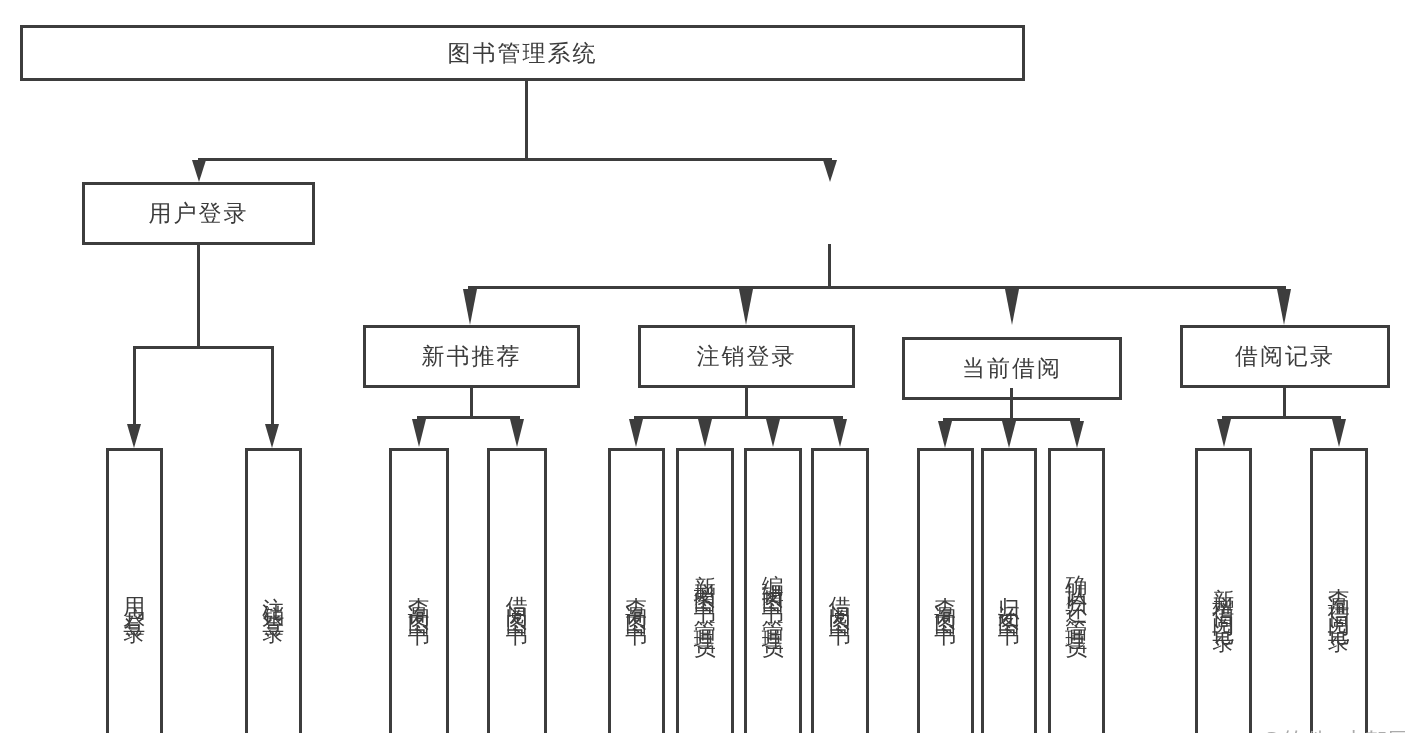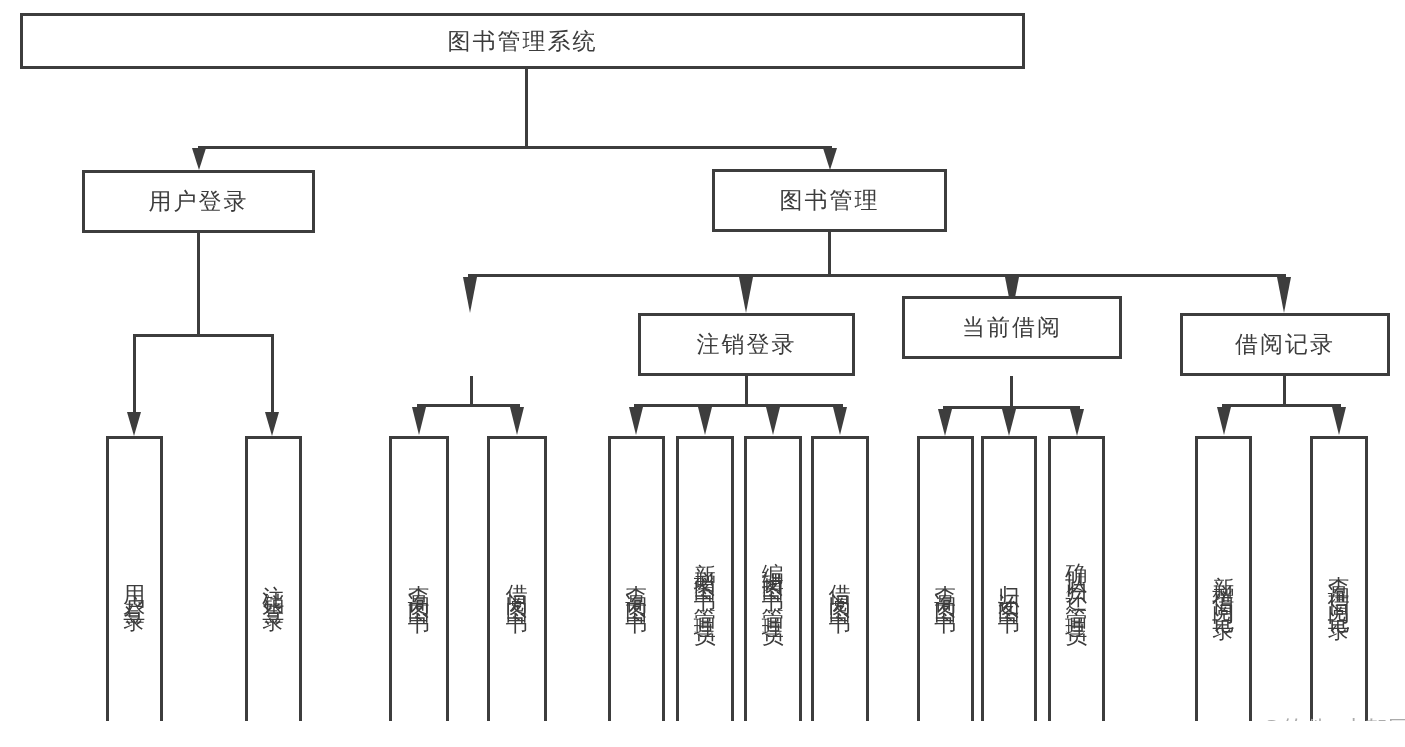--- a/index.html
+++ b/index.html
@@ -6,20 +6,21 @@
     --line:#3d3d3d;
     --text:#3c3c3c;
     --wm:#ababab;
     --bg:#ffffff;
   }
   html,body{margin:0;padding:0;background:var(--bg);}
   body{font-family:"Liberation Sans","DejaVu Sans",sans-serif;}
   .canvas{
     position:relative;width:1405px;height:721px;background:var(--bg);
     overflow:hidden;
+    margin-top:12px;
   }
   
   .box{
     position:absolute;box-sizing:border-box;background:#fff;
     border:3px solid var(--line);
     display:flex;align-items:center;justify-content:center;
   }
   .h-label{
     font-size:23px;letter-spacing:2px;color:var(--text);white-space:nowrap;
   }
@@ -48,42 +49,42 @@
   </div>
 
   <div class="line" style="left:525px;top:66px;width:3px;height:82px"></div>
   <div class="line" style="left:198px;top:146px;width:634px;height:3px"></div>
   <div class="arrow" style="left:192px;top:148px;border-top-width:22px"></div>
   <div class="arrow" style="left:823px;top:148px;border-top-width:22px"></div>
 
   <div class="box" style="left:82px;top:170px;width:233px;height:63px">
     <span class="h-label">用户登录</span>
   </div>
-  <div class="box" style="left:712px;top:169px;width:235px;height:63px">
-    <span class="h-label">图书管理</span>
-  </div>
 
   <div class="line" style="left:197px;top:233px;width:3px;height:103px"></div>
   <div class="line" style="left:133px;top:334px;width:141px;height:3px"></div>
   <div class="line" style="left:133px;top:334px;width:3px;height:80px"></div>
   <div class="line" style="left:271px;top:334px;width:3px;height:80px"></div>
   <div class="arrow" style="left:127px;top:412px;border-top-width:24px"></div>
   <div class="arrow" style="left:265px;top:412px;border-top-width:24px"></div>
 
   <div class="line" style="left:828px;top:232px;width:3px;height:45px"></div>
   <div class="line" style="left:468px;top:274px;width:818px;height:3px"></div>
   <div class="arrow" style="left:463px;top:277px;border-top-width:36px"></div>
   <div class="arrow" style="left:739px;top:277px;border-top-width:36px"></div>
   <div class="arrow" style="left:1005px;top:277px;border-top-width:36px"></div>
   <div class="arrow" style="left:1277px;top:277px;border-top-width:36px"></div>
 
+  <div class="box" style="left:363px;top:313px;width:217px;height:63px">
+    <span class="h-label">新书推荐</span>
+  </div>
   <div class="box" style="left:638px;top:313px;width:217px;height:63px">
     <span class="h-label">注销登录</span>
   </div>
-  <div class="box" style="left:902px;top:296px;width:220px;height:63px">
+  <div class="box" style="left:902px;top:325px;width:220px;height:63px">
     <span class="h-label">当前借阅</span>
   </div>
   <div class="box" style="left:1180px;top:313px;width:210px;height:63px">
     <span class="h-label">借阅记录</span>
   </div>
 
   <div class="line" style="left:470px;top:376px;width:3px;height:30px"></div>
   <div class="line" style="left:417px;top:404px;width:103px;height:3px"></div>
   <div class="arrow" style="left:412px;top:407px;border-top-width:28px"></div>
   <div class="arrow" style="left:510px;top:407px;border-top-width:28px"></div>

